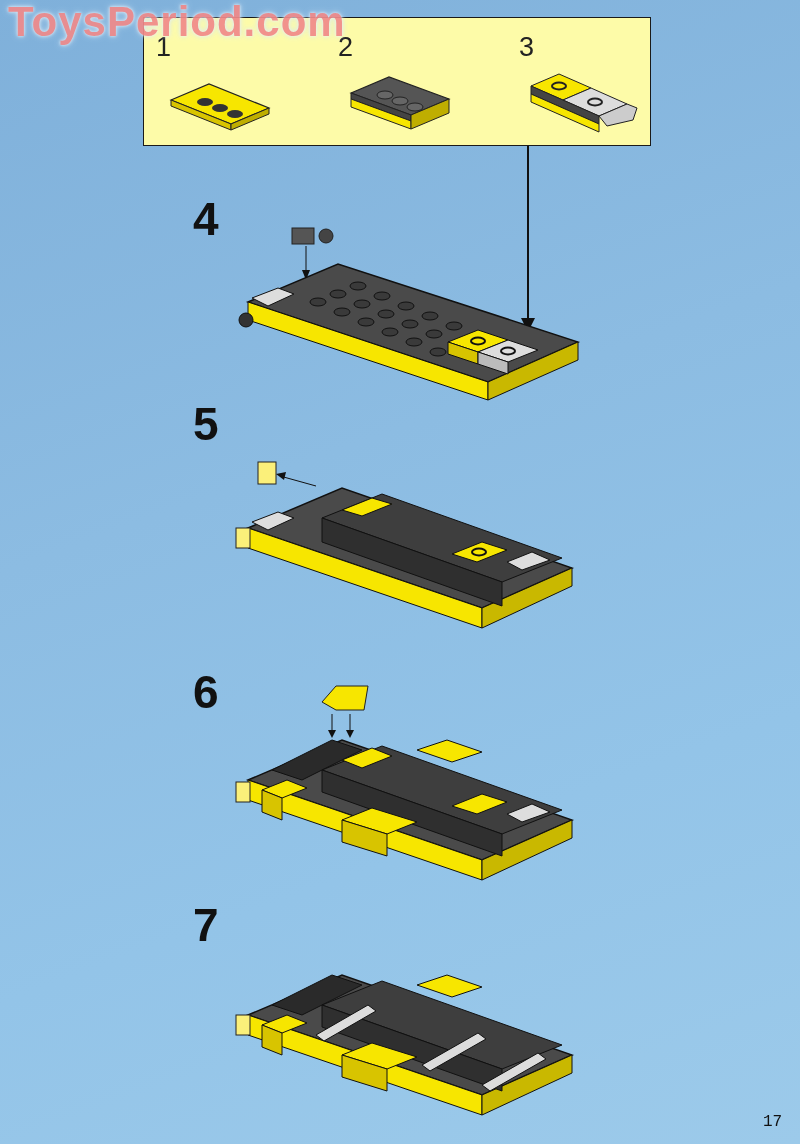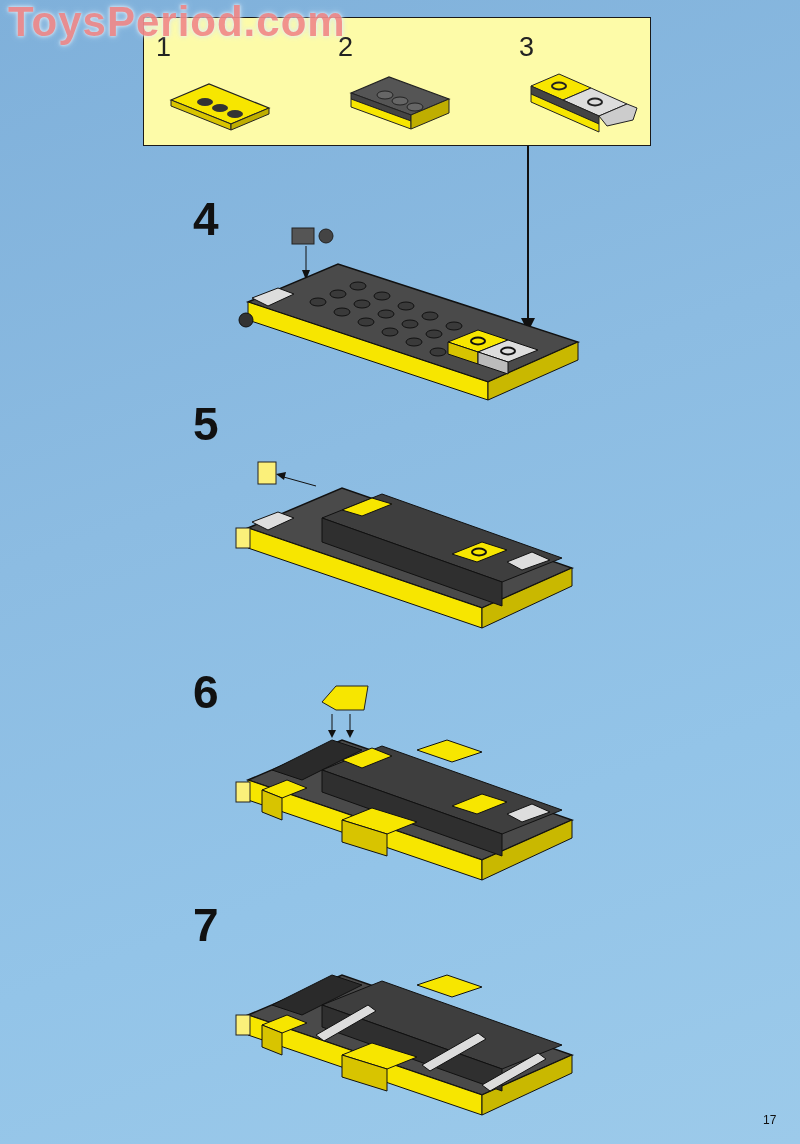--- a/index.html
+++ b/index.html
@@ -9,21 +9,21 @@
   .watermark{position:absolute;left:8px;top:-2px;font-size:42px;font-weight:bold;color:#f08a8a;
     letter-spacing:1px;text-shadow:0 0 6px #cfe3f3,0 0 3px #ffffff;opacity:.92;z-index:5;}
   .subpanel{position:absolute;left:143px;top:17px;width:508px;height:129px;background:#fdfba8;
     border:1.5px solid #1a1a1a;box-sizing:border-box;}
   .sub-num{position:absolute;top:14px;font-size:27px;color:#222;}
   .connector{position:absolute;left:527px;top:146px;width:1.5px;height:175px;background:#111;}
   .connector-arrow{position:absolute;left:521px;top:318px;width:0;height:0;
     border-left:7px solid transparent;border-right:7px solid transparent;border-top:14px solid #111;}
   .step-num{position:absolute;left:193px;font-size:46px;font-weight:bold;color:#111;}
   .illus{position:absolute;}
-  .page-num{position:absolute;left:763px;top:1113px;font-size:12px;color:#111;}
+  .page-num{position:absolute;left:763px;top:1113px;font-size:16px;color:#111;font-family:Liberation Mono, monospace;}
   svg{overflow:visible;}
 </style>
 </head>
 <body>
 
 <div class="watermark">ToysPeriod.com</div>
 
 <div class="subpanel">
   <span class="sub-num" style="left:12px">1</span>
   <span class="sub-num" style="left:194px">2</span>

